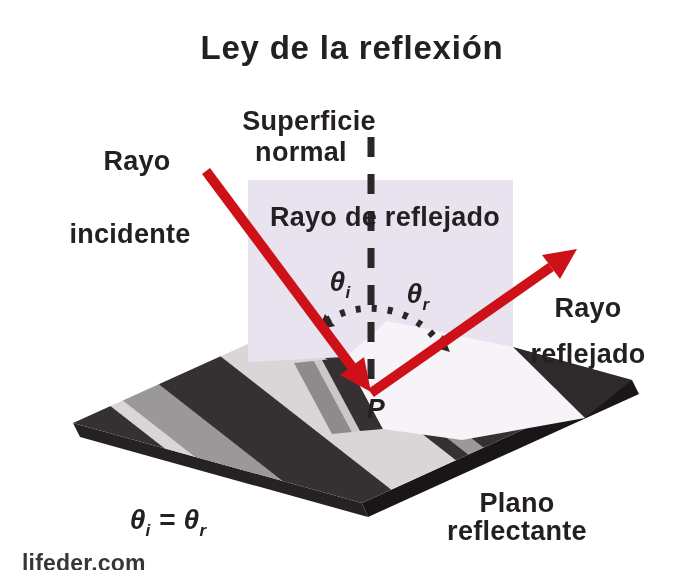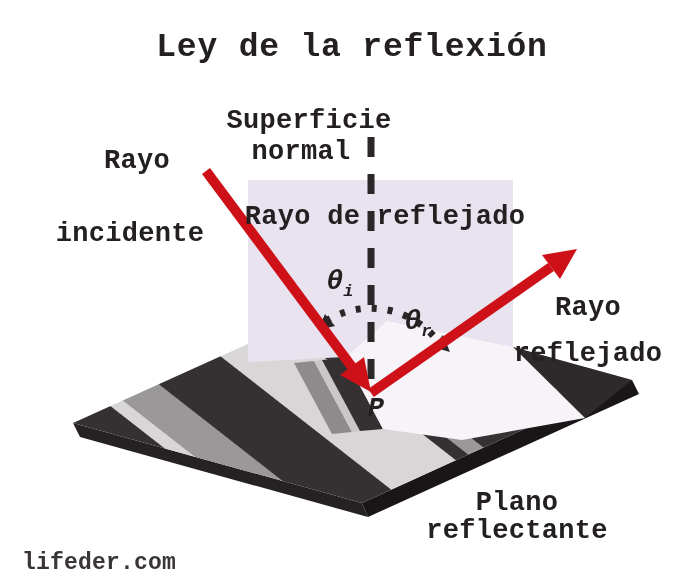--- a/index.html
+++ b/index.html
@@ -1,18 +1,18 @@
 <!DOCTYPE html>
 <html><head>
 <meta charset="utf-8">
 <style>
   html,body{margin:0;padding:0;background:#ffffff;}
   .stage{
     position:relative;width:696px;height:570px;background:#ffffff;overflow:hidden;
-    font-family:Liberation Mono, monospace;color:#242021;
+    font-family:Liberation Sans, sans-serif;color:#242021;
   }
   .stage svg{position:absolute;left:0;top:0;}
   .lbl{
     position:absolute;transform:translate(-50%,-50%);
     font-size:27px;font-weight:700;line-height:1.06;text-align:center;
     letter-spacing:.3px;color:#242021;white-space:nowrap;
   }
   .title{font-size:33px;letter-spacing:.8px;}
   .theta{font-style:italic;font-size:28px;}
   .theta sub,.eq sub{font-size:17px;font-style:italic;line-height:0;}
@@ -73,26 +73,27 @@
   <div class="lbl" style="left:301px;top:152px;">normal</div>
   <div class="lbl" style="left:309px;top:121px;">Superficie</div>
 
   <div class="lbl" style="left:137px;top:161px;">Rayo</div>
   <div class="lbl" style="left:130px;top:190px;margin-top:44px;">incidente</div>
 
   <div class="lbl" style="left:385px;top:217px;">Rayo de reflejado</div>
 
   <div class="lbl theta" style="left:340px;top:282px;"><span>θ</span><sub>i</sub></div>
 
-  <div class="lbl theta" style="left:418px;top:294px;margin-top:28px;"><span>θ</span><sub>r</sub></div>
+  <div class="lbl theta" style="left:418px;top:294px;"><span>θ</span><sub>r</sub></div>
 
   <div class="lbl" style="left:588px;top:308px;">Rayo</div>
   <div class="lbl" style="left:588px;top:336px;margin-top:18px;">reflejado</div>
 
   <div class="lbl point-p" style="left:376px;top:409px;">P</div>
 
   <div class="lbl" style="left:517px;top:503px;">Plano</div>
   <div class="lbl" style="left:517px;top:531px;">reflectante</div>
 
+  <div class="lbl eq" style="left:168px;top:520px;"><span>θ</span><sub>i</sub> <span>=</span> <span>θ</span><sub>r</sub></div>
 
   <div class="lbl watermark" style="left:22px;top:551px;">lifeder.com</div>
 
 </div>
 
 </body></html>

